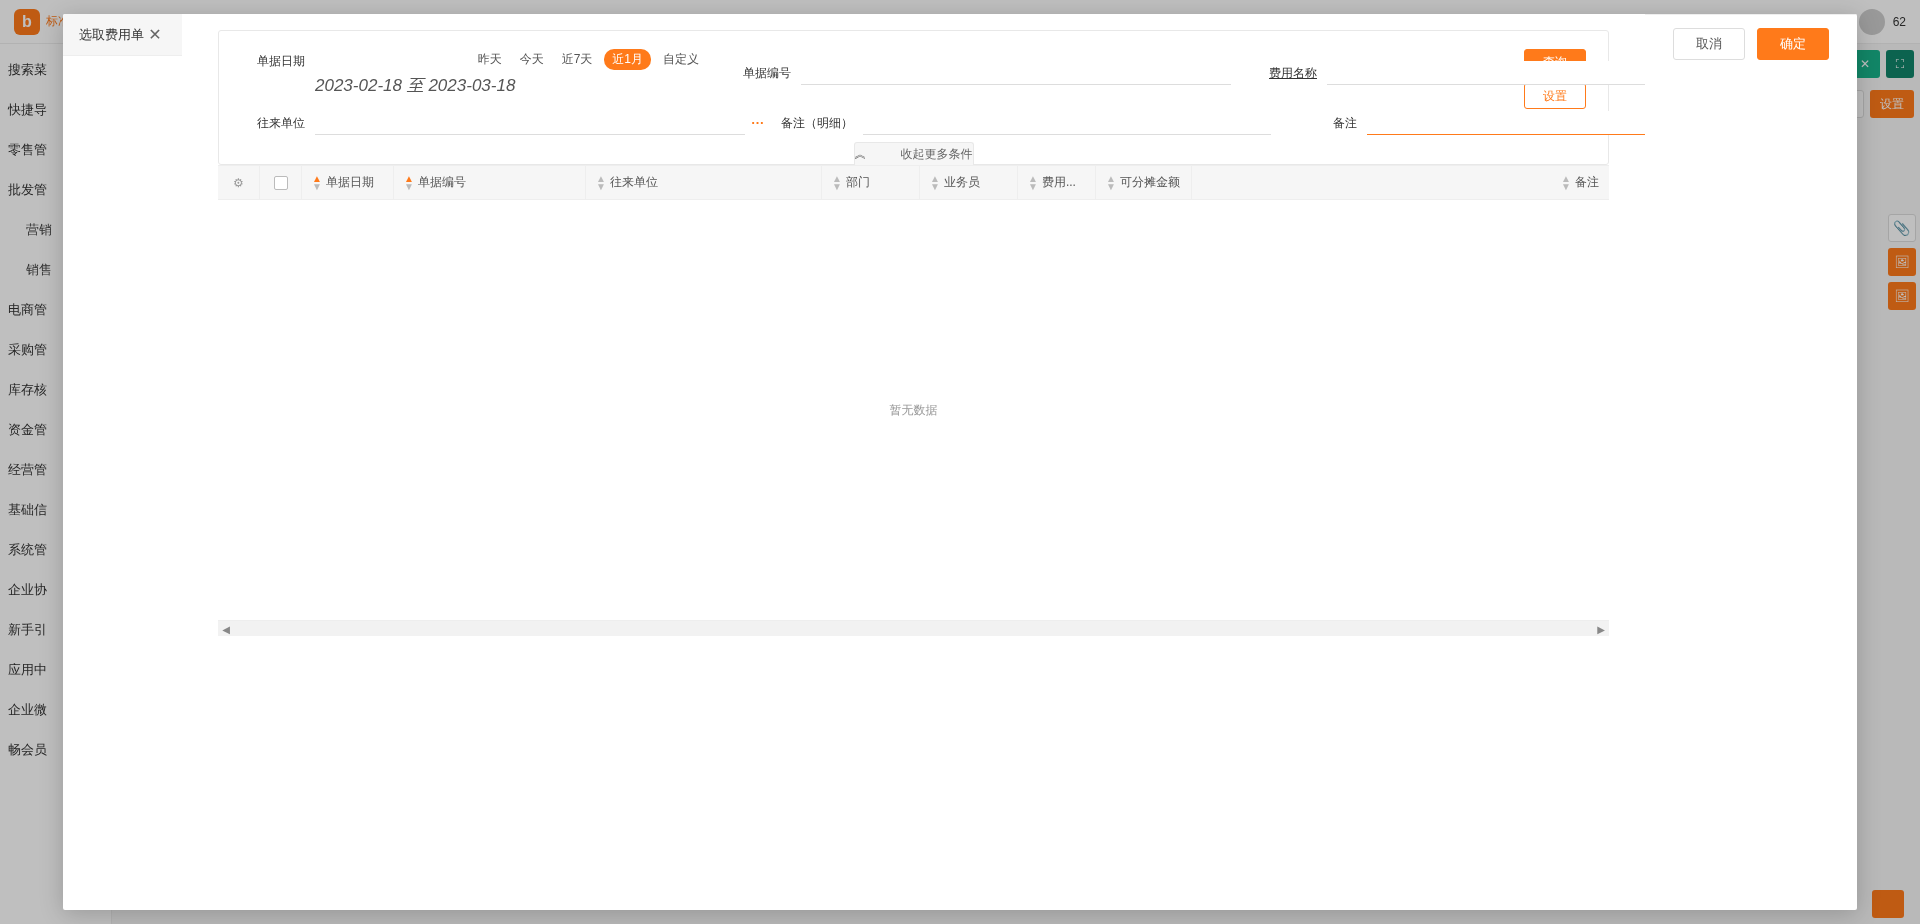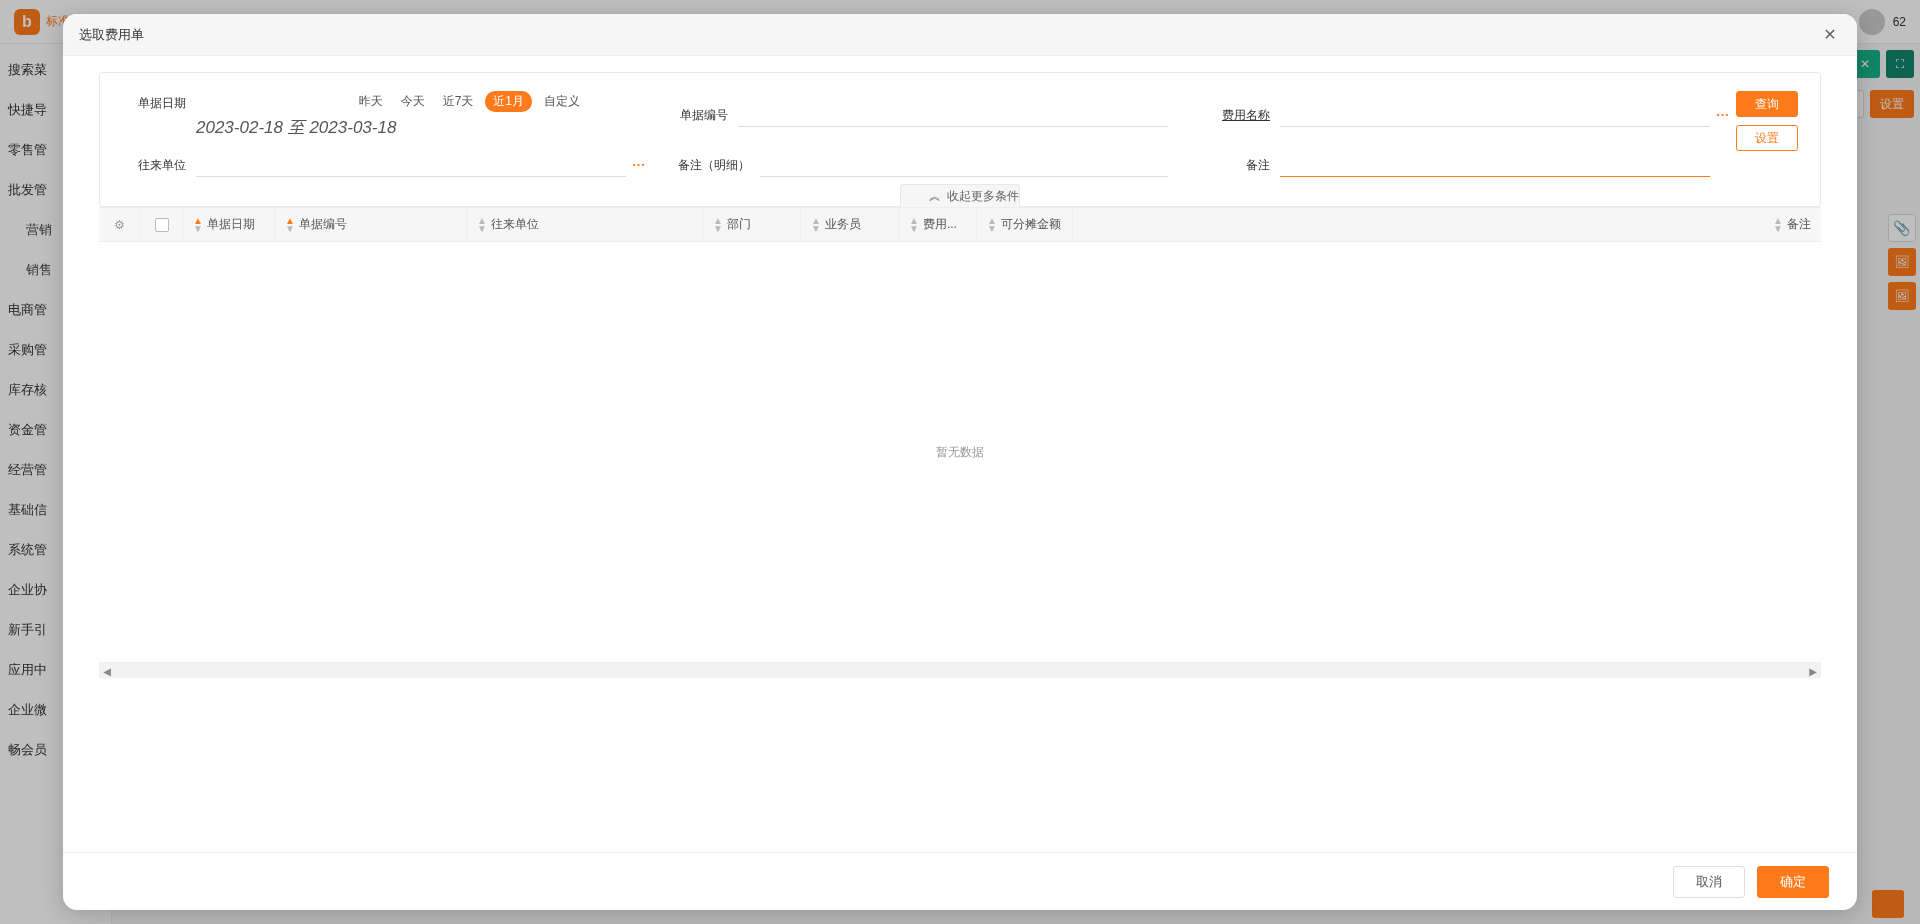--- a/index.html
+++ b/index.html
@@ -43,22 +43,22 @@
   .bg-btn.outline { background:#fff; border:1px solid #ddd; color:#555; width:30px; justify-content:center;}
   .bg-right-rail { position:absolute; right:0; top:170px; width:32px; display:flex; flex-direction:column; gap:6px; }
   .rail-sq { width:28px; height:28px; background:#ff7a1a; border-radius:3px; display:flex; align-items:center; justify-content:center; color:#fff;}
   .rail-sq.gray { background:#fff; border:1px solid #ddd; color:#888; }
   .bg-bottom { position:absolute; bottom:6px; right:16px; }
   .bg-bottom .bg-btn { margin-left:6px; }
 
   
   .overlay { position:absolute; inset:0; background:rgba(0,0,0,0.25); display:flex; align-items:center; justify-content:center; }
   .modal {
-    width: 1794px; height: 896px; background:#fff; border-radius:14px; overflow:hidden;
-    display:flex; flex-direction:column; box-shadow:0 4px 24px rgba(0,0,0,.2);
+    width: 1794px; height: 896px; background:#fff; border-radius:2px; overflow:hidden;
+    display:flex; flex-direction:row; box-shadow:0 4px 24px rgba(0,0,0,.2);
   }
   .modal-head {
     height:42px; background:#f6f6f6; display:flex; align-items:center; justify-content:space-between;
     padding:0 16px; border-bottom:1px solid #eee;
   }
   .modal-title { font-size:13px; color:#333; }
   .modal-close { width:22px; height:22px; display:flex; align-items:center; justify-content:center; cursor:pointer; color:#666; font-size:16px; }
   .modal-body { flex:1; padding:16px 36px 0 36px; overflow:hidden; display:flex; flex-direction:column; }
   .filter-panel { border:1px solid #e8e8e8; border-radius:3px; padding:18px 22px 0; position:relative; }
   .filter-row { display:flex; align-items:center; gap:22px; margin-bottom:14px; }
@@ -70,21 +70,21 @@
   .preset.active { background:#ff7a1a; color:#fff; border-radius:10px; padding:2px 8px; }
   .date-range { color:#555; font-size:17px;font-style:italic; }
   .input-line { border:none; border-bottom:1px solid #ddd; height:24px; width:430px; outline:none; font-size:12px; }
   .input-line.orange { border-bottom-color:#ff7a1a; }
   .inp-wrap { position:relative; display:inline-block; }
   .inp-more { position:absolute; right:-20px; top:4px; color:#ff7a1a; cursor:pointer; font-weight:bold; letter-spacing:1px; font-size:13px; }
   .btn-col { position:absolute; right:22px; top:18px; display:flex; flex-direction:column; gap:8px; }
   .btn { height:26px; width:62px; border-radius:3px; font-size:12px; cursor:pointer; display:flex; align-items:center; justify-content:center; }
   .btn.primary { background:#ff7a1a; color:#fff; border:1px solid #ff7a1a; }
   .btn.ghost { background:#fff; color:#ff7a1a; border:1px solid #ff7a1a; }
-  .collapse-bar { height:24px; background:#f6f6f6; display:flex; align-items:center; justify-content:flex-end; gap:6px;
+  .collapse-bar { height:24px; background:#f6f6f6; display:flex; align-items:center; justify-content:space-between; gap:6px;
     width:120px; margin:0 auto -1px; border:1px solid #e8e8e8; border-bottom:none; border-radius:3px 3px 0 0; color:#666; cursor:pointer; position:relative; top:1px;}
   .section-head { display:flex; align-items:center; gap:14px; margin:14px 0 6px 0; font-size:12px; }
   .section-head .sel { color:#333; }
   .section-head .sep { color:#ccc; }
   .section-head .tot { color:#999; }
   .table-wrap { flex:1; border-top:1px solid #eee; position:relative; overflow:hidden; }
   .thead { display:flex; height:34px; background:#f6f6f6; border-bottom:1px solid #eee; align-items:center; }
   .th { border-right:1px solid #eee; height:100%; display:flex; align-items:center; padding:0 10px; color:#555; font-size:12px; gap:4px; }
   .th .sort { color:#bbb; font-size:10px; line-height:8px; display:flex; flex-direction:column; }
   .th .sort.orange .up{ color:#ff7a1a; }

